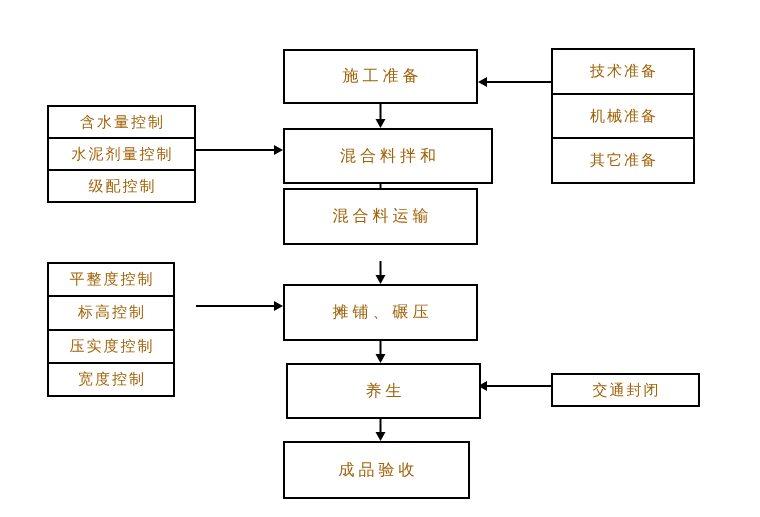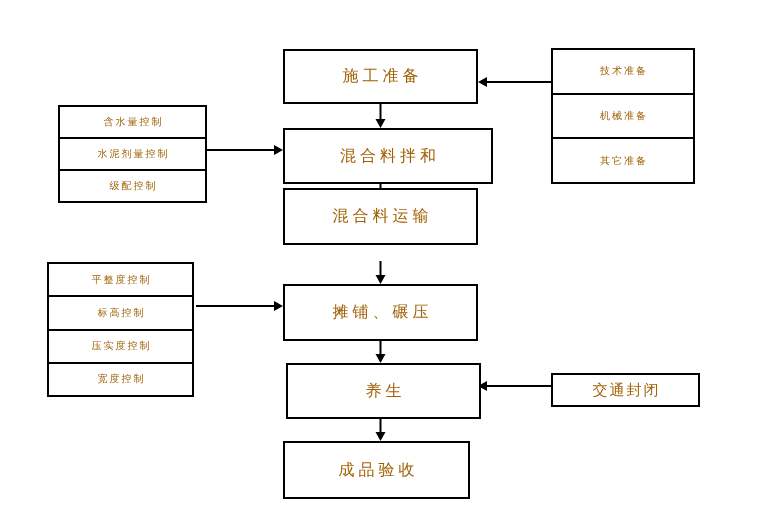--- a/index.html
+++ b/index.html
@@ -38,38 +38,38 @@
     background: #ffffff;
     display: flex;
     flex-direction: column;
   }
   .cell {
     flex: 1;
     border-bottom: 2px solid #000000;
     display: flex;
     align-items: center;
     justify-content: center;
-    font-size: 10px;
+    font-size: 15px;
     letter-spacing: 2px;
     text-indent: 2px;
     white-space: nowrap;
   }
   .cell:last-child { border-bottom: none; }
 
   
   #node-prep       { left: 283px; top: 49px;  width: 195px; height: 55px; }
   #node-mixing     { left: 283px; top: 128px; width: 210px; height: 56px; align-items: center; }
   #node-transport  { left: 283px; top: 188px; width: 195px; height: 57px; }
   #node-paving     { left: 283px; top: 284px; width: 195px; height: 57px; }
   #node-curing     { left: 286px; top: 363px; width: 195px; height: 56px; }
   #node-acceptance { left: 283px; top: 441px; width: 187px; height: 58px; }
 
   
-  #group-mixing-controls { left: 58px;  top: 105px; width: 149px; height: 98px; }
-  #group-paving-controls { left: 47px;  top: 262px; width: 147px; height: 135px; }
+  #group-mixing-controls { left: 47px;  top: 105px; width: 149px; height: 98px; }
+  #group-paving-controls { left: 47px;  top: 262px; width: 128px; height: 135px; }
   #group-preparation     { left: 551px; top: 48px;  width: 144px; height: 136px; }
   #node-traffic          { left: 551px; top: 373px; width: 149px; height: 34px; font-size: 15px; letter-spacing: 2px; text-indent: 2px; }
 
   .stroke { stroke: #000000; stroke-width: 2; }
   .head   { fill: #000000; stroke: none; }
 </style>
 </head>
 <body>
 
 <div id="canvas">

